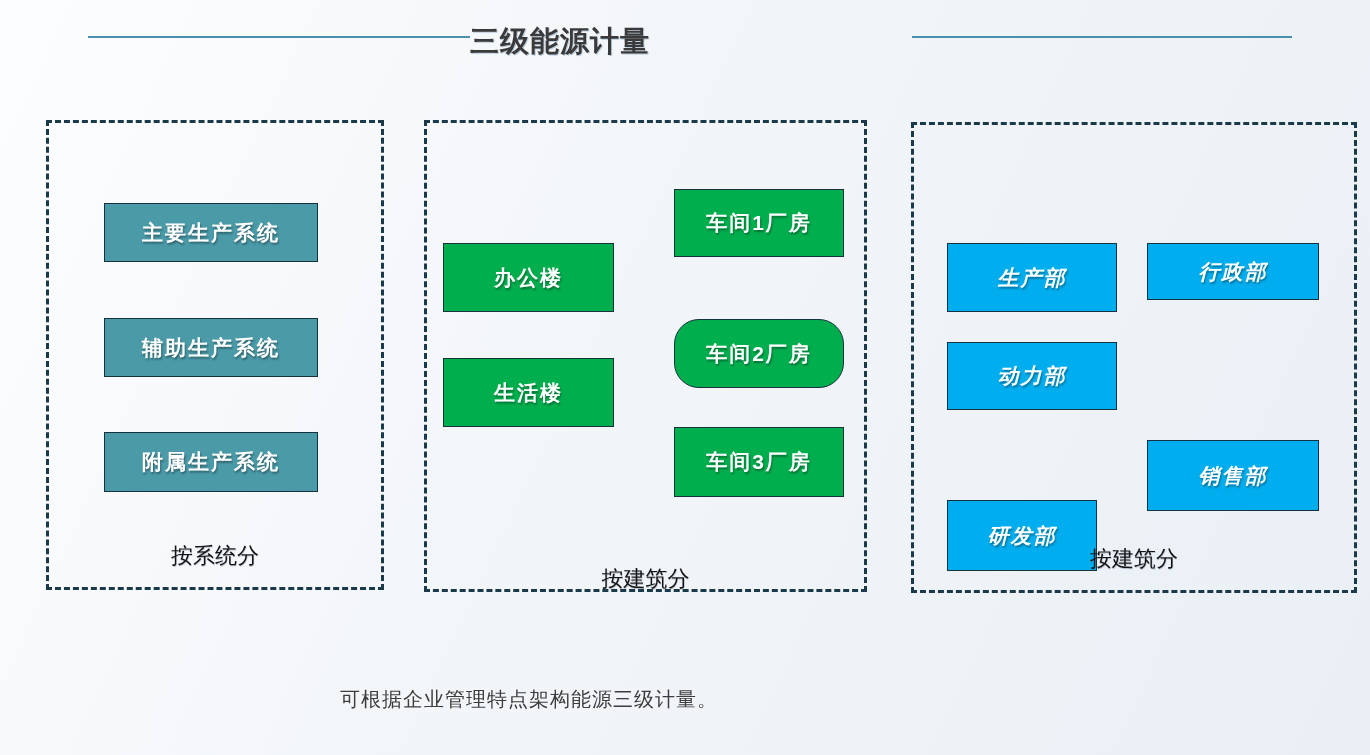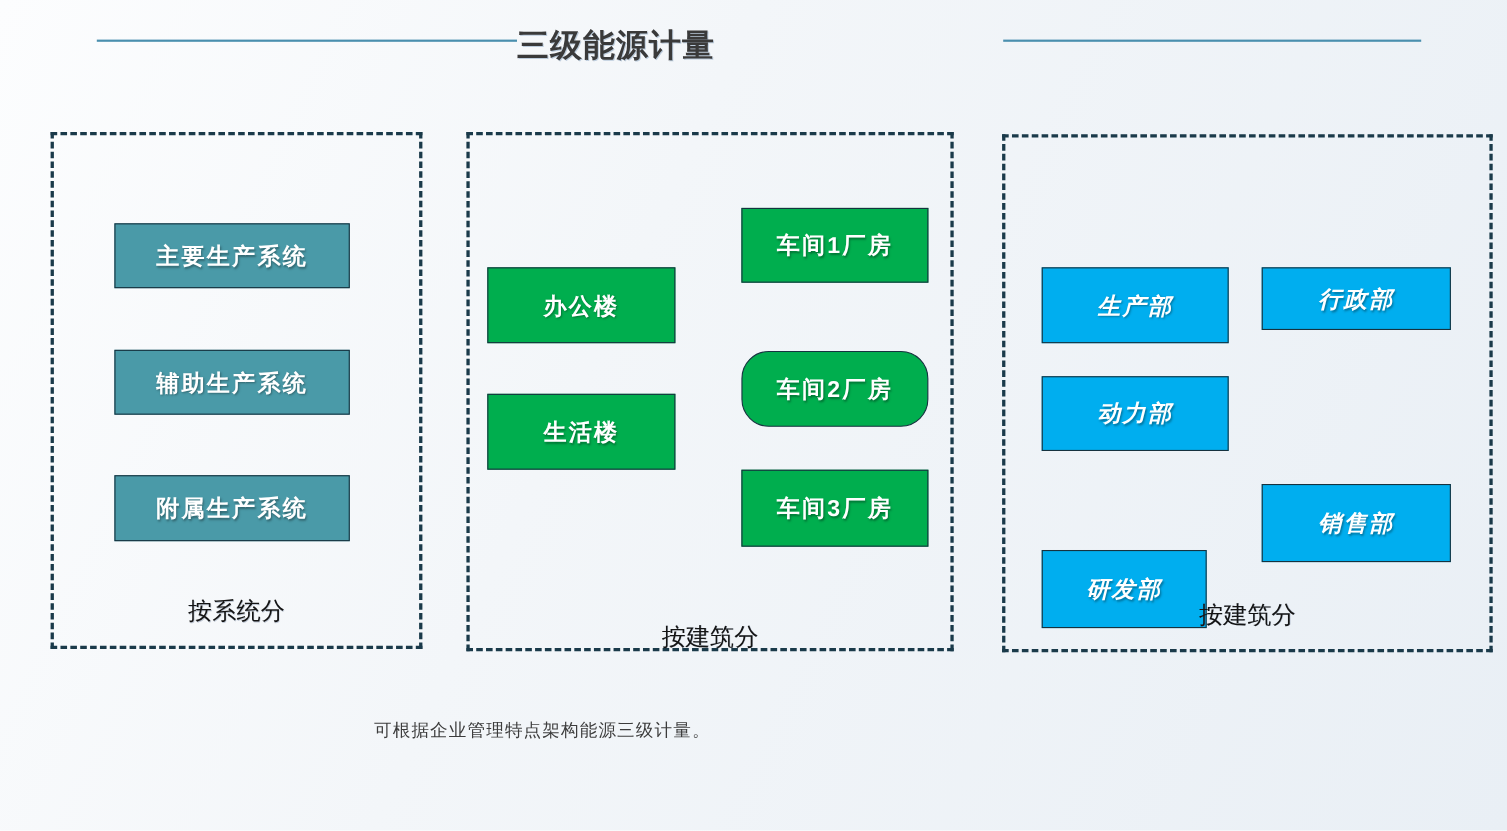--- a/index.html
+++ b/index.html
@@ -81,22 +81,22 @@
 
   
   .n-dep1 { left: 947px;  top: 243px; width: 170px; height: 69px; }
   .n-dep2 { left: 1147px; top: 243px; width: 172px; height: 57px; }
   .n-dep3 { left: 947px;  top: 342px; width: 170px; height: 68px; }
   .n-dep4 { left: 1147px; top: 392px; width: 172px; height: 71px; margin-top: 48px; }
   .n-dep5 { left: 947px;  top: 456px; width: 150px; height: 71px; margin-top: 44px; }
 
   .footer-caption {
     position: absolute;
-    left: 340px; top: 654px;
-    font-size: 16px;
+    left: 340px; top: 686px;
+    font-size: 20px;
     color: #3c3c3c;
     letter-spacing: 1px;
   }
 </style>
 </head>
 <body>
 
 <div class="canvas">
 
   <div class="title-line left"></div>

